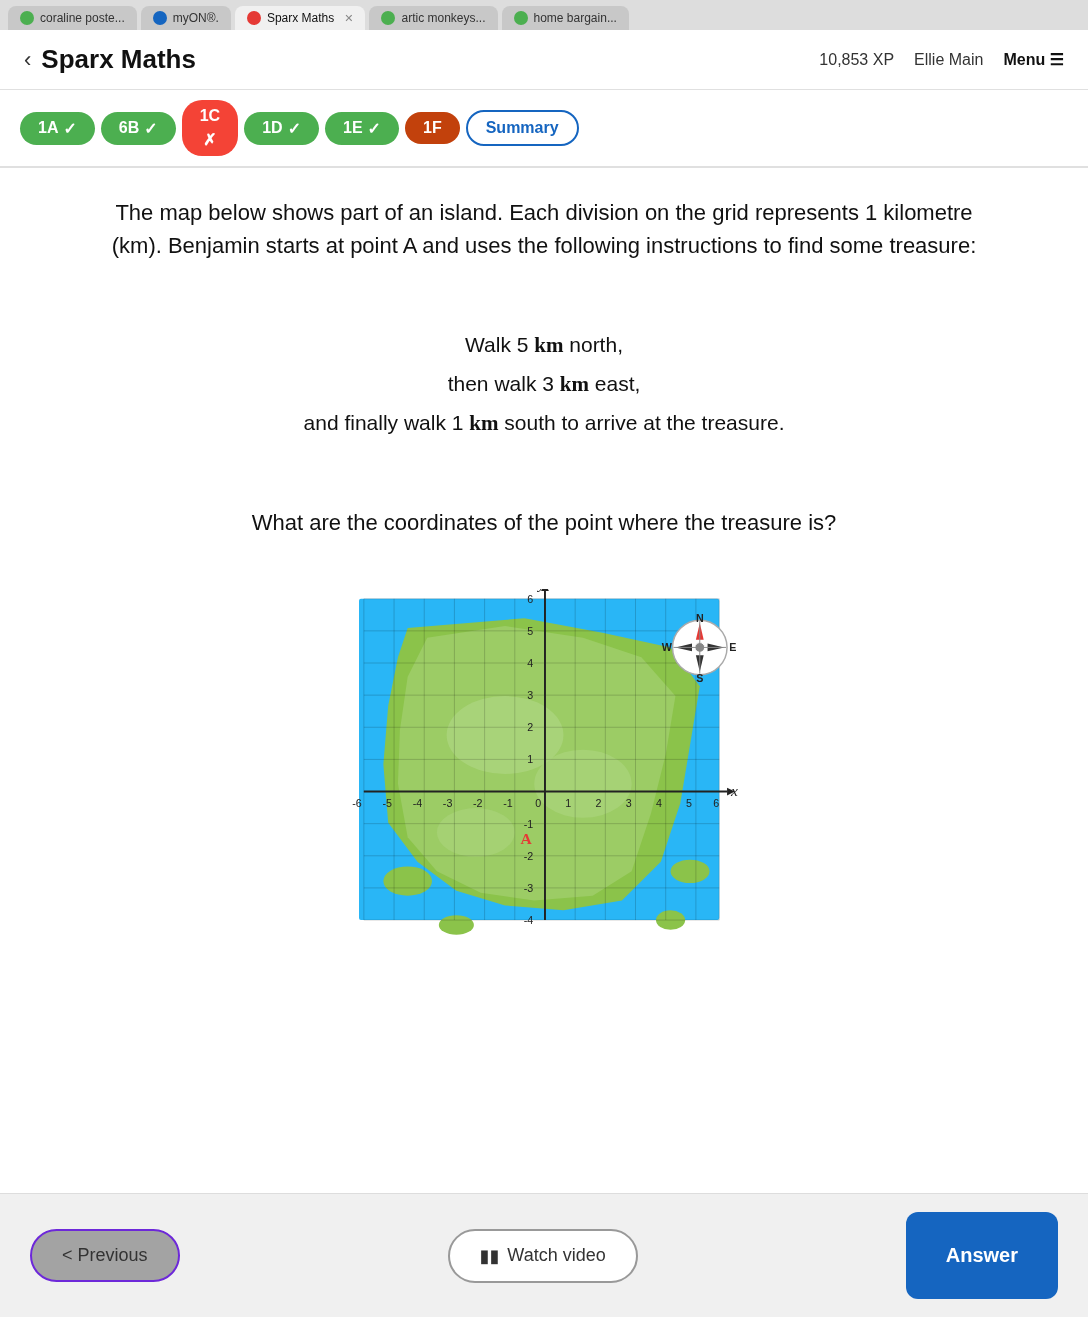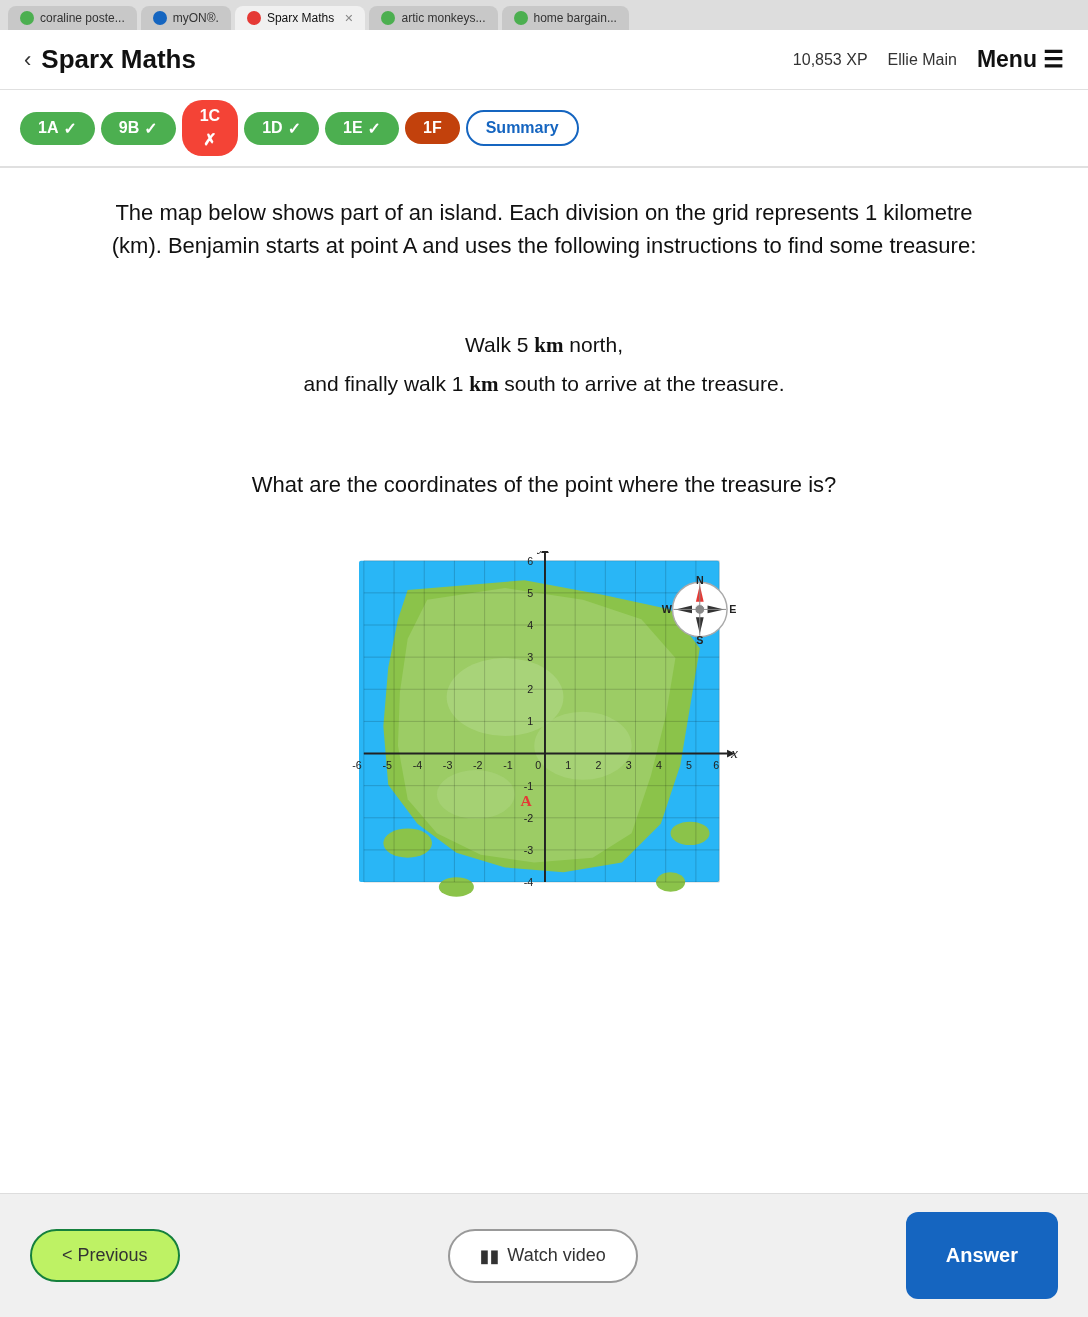--- a/index.html
+++ b/index.html
@@ -76,21 +76,21 @@
       color: #111;
     }
     .header-right {
       display: flex;
       align-items: center;
       gap: 20px;
       font-size: 16px;
     }
     .xp-text { color: #333; font-weight: 500; }
     .user-name { color: #333; font-weight: 500; }
-    .menu-btn { font-weight: bold; color: #111; cursor: pointer; font-size: 23px; }
+    .menu-btn { font-weight: bold; color: #111; cursor: pointer; font-size: 16px; }
     
     .task-tabs {
       background: white;
       padding: 10px 20px;
       display: flex;
       align-items: center;
       gap: 6px;
       border-bottom: 2px solid #e0e0e0;
     }
     .task-tab {
@@ -166,22 +166,22 @@
     
     .bottom-bar {
       background: #f0f0f0;
       padding: 18px 30px;
       display: flex;
       align-items: center;
       justify-content: space-between;
       border-top: 1px solid #ddd;
     }
     .prev-btn {
-      background: #bef264;
-      border: 2px solid #15803d;
+      background: #a3a3a3;
+      border: 2px solid #6d28d9;
       border-radius: 30px;
       padding: 14px 30px;
       font-size: 18px;
       cursor: pointer;
       color: #333;
       display: flex;
       align-items: center;
       gap: 8px;
     }
     .watch-btn {
@@ -254,21 +254,21 @@
       </span>
     </div>
   </div>
 
   <div class="task-tabs">
     <div class="task-tab done">
       <span>1A</span>
       <span>✓</span>
     </div>
     <div class="task-tab done">
-      <span>9B</span>
+      <span>6B</span>
       <span>✓</span>
     </div>
     <div class="task-tab failed">
       <span>1C</span>
       <span>✗</span>
     </div>
     <div class="task-tab done">
       <span>1D</span>
       <span>✓</span>
     </div>
@@ -283,20 +283,21 @@
       <span>Summary</span>
     </div>
   </div>
 
   <div class="main-content">
 
     <div class="question-text">The map below shows part of an island. Each division on the grid represents 1 kilometre (km). Benjamin starts at point A and uses the following instructions to find some treasure:</div>
 
     <div class="instructions-text">
       <div>Walk 5 <span style="font-family:'Times New Roman',serif;font-weight:bold;">km</span> north,</div>
+      <div>then walk 3 <span style="font-family:'Times New Roman',serif;font-weight:bold;">km</span> east,</div>
       <div>and finally walk 1 <span style="font-family:'Times New Roman',serif;font-weight:bold;">km</span> south to arrive at the treasure.</div>
     </div>
 
     <div class="question-sub">What are the coordinates of the point where the treasure is?</div>
 
     <div class="graph-container">
       <div class="graph-wrapper">
 
         <svg class="map-svg" viewBox="0 0 440 380" xmlns="http://www.w3.org/2000/svg">
 

